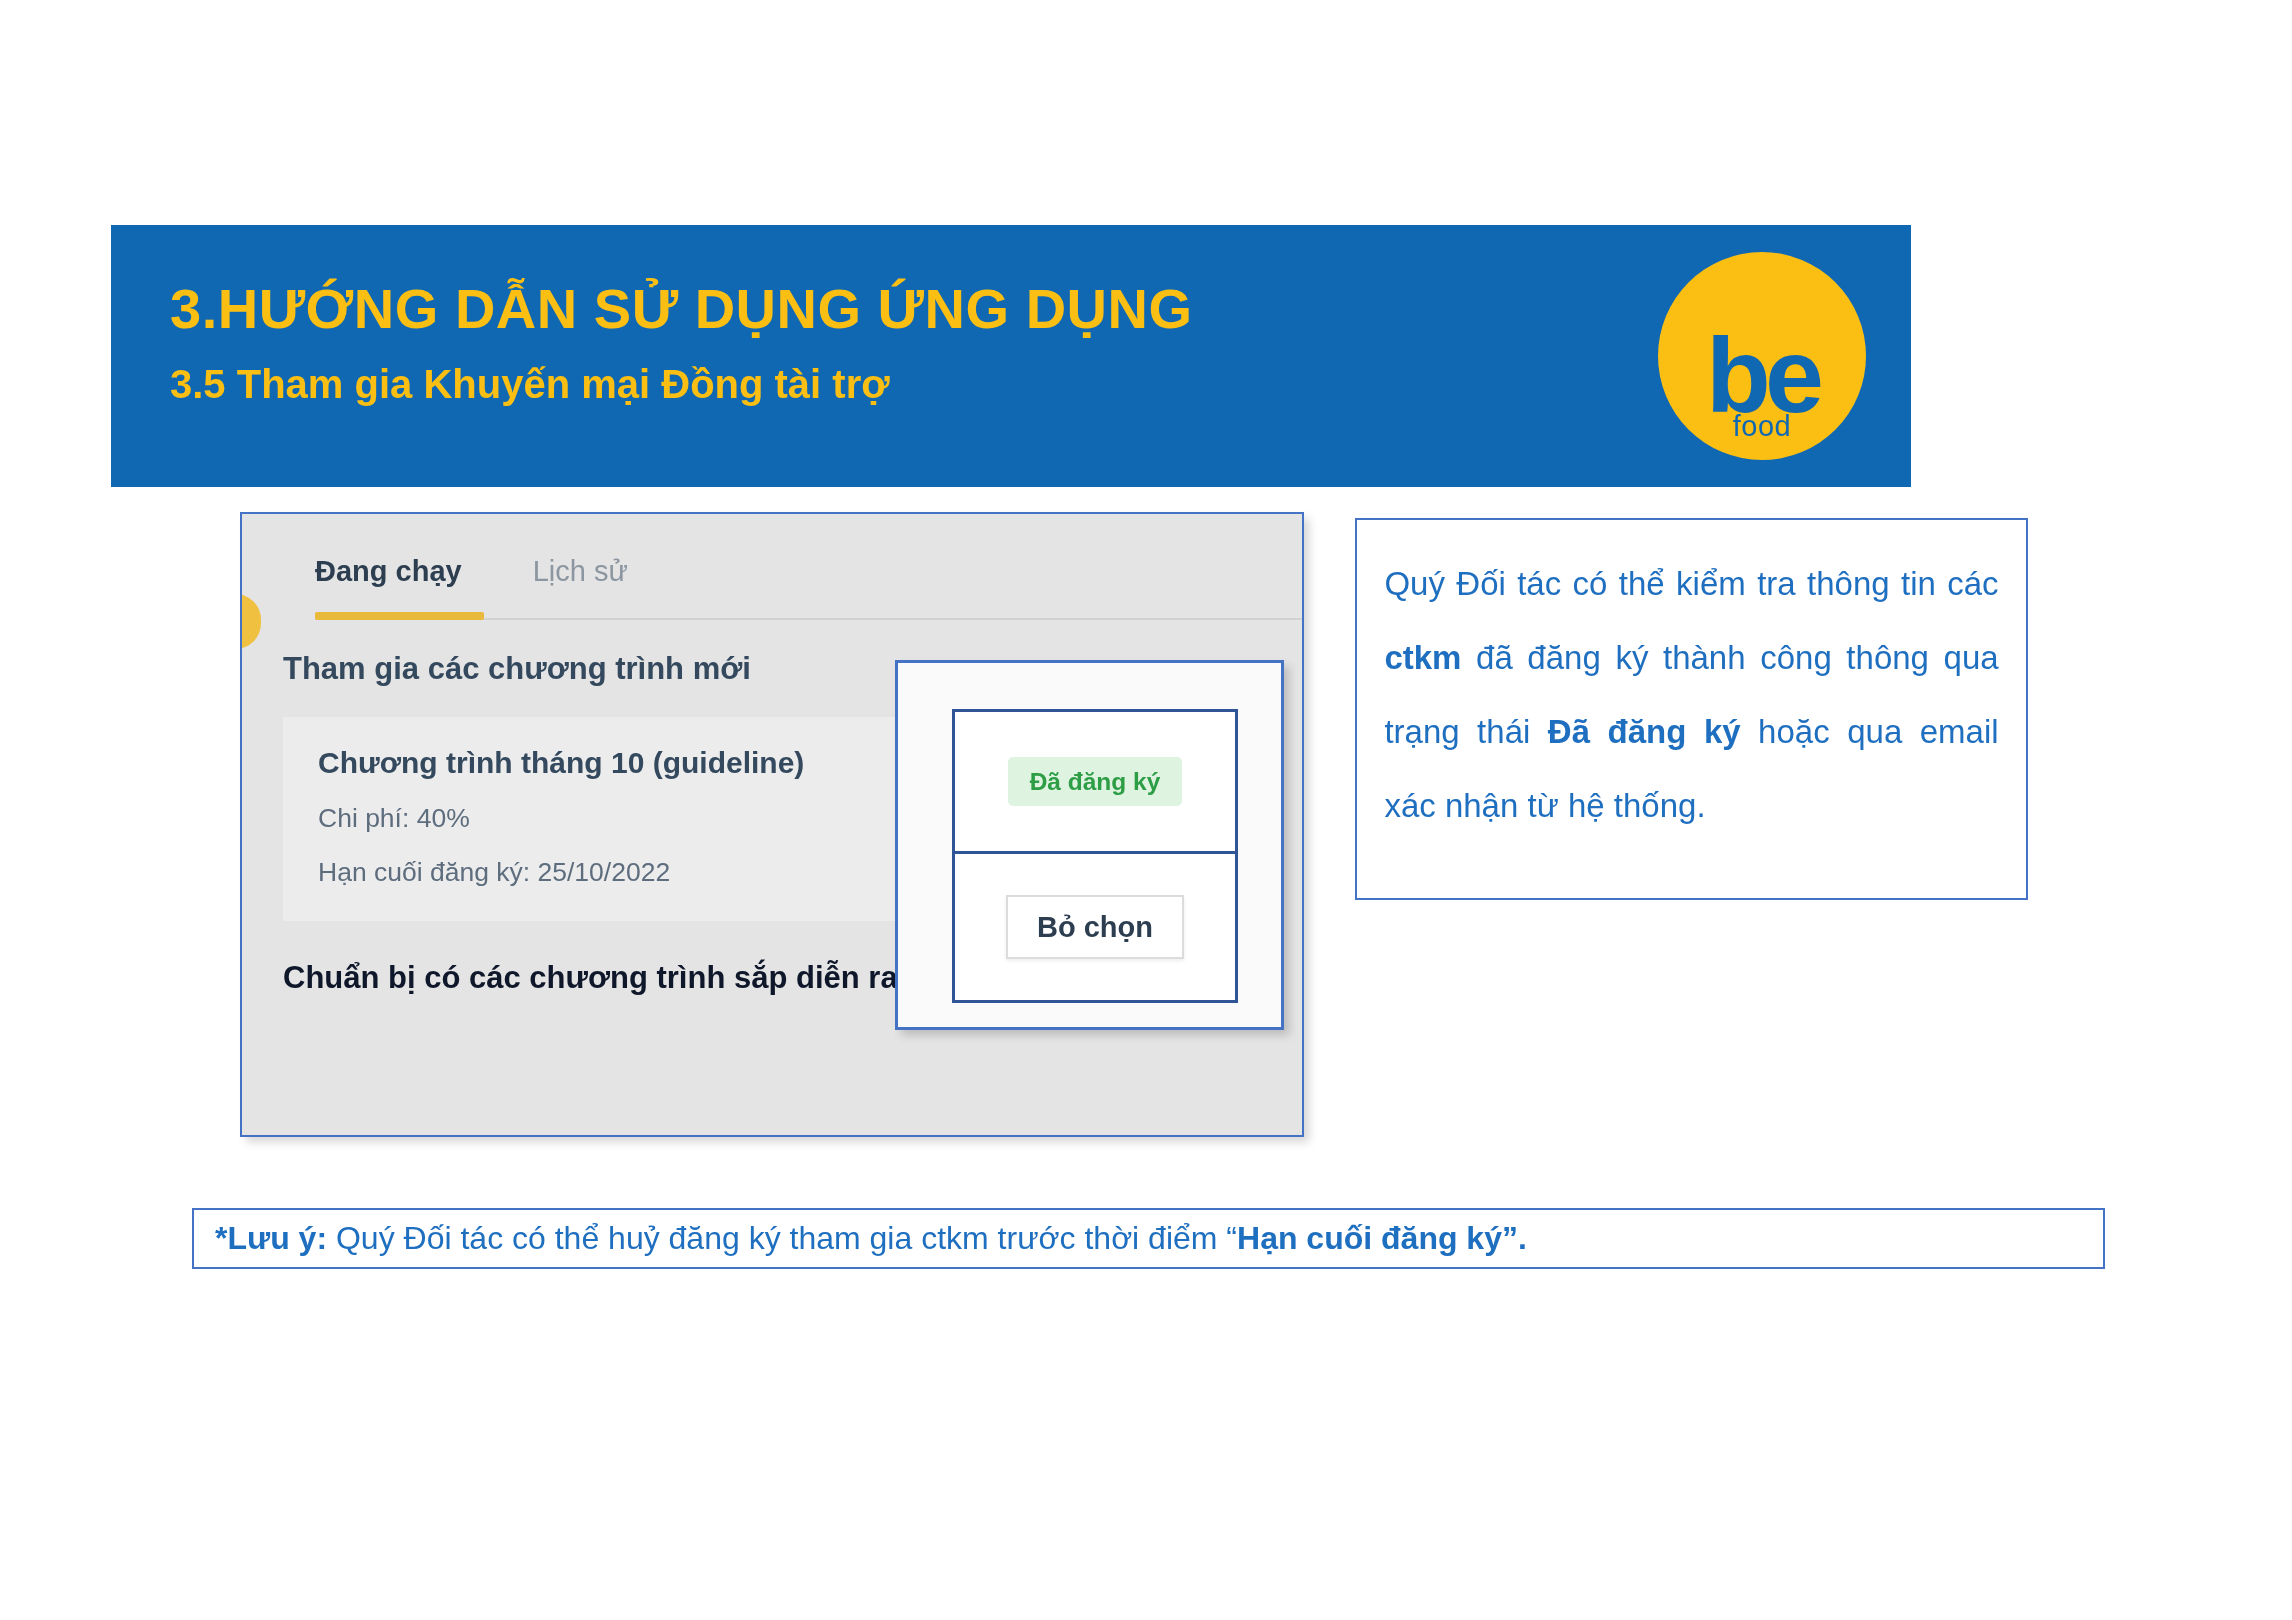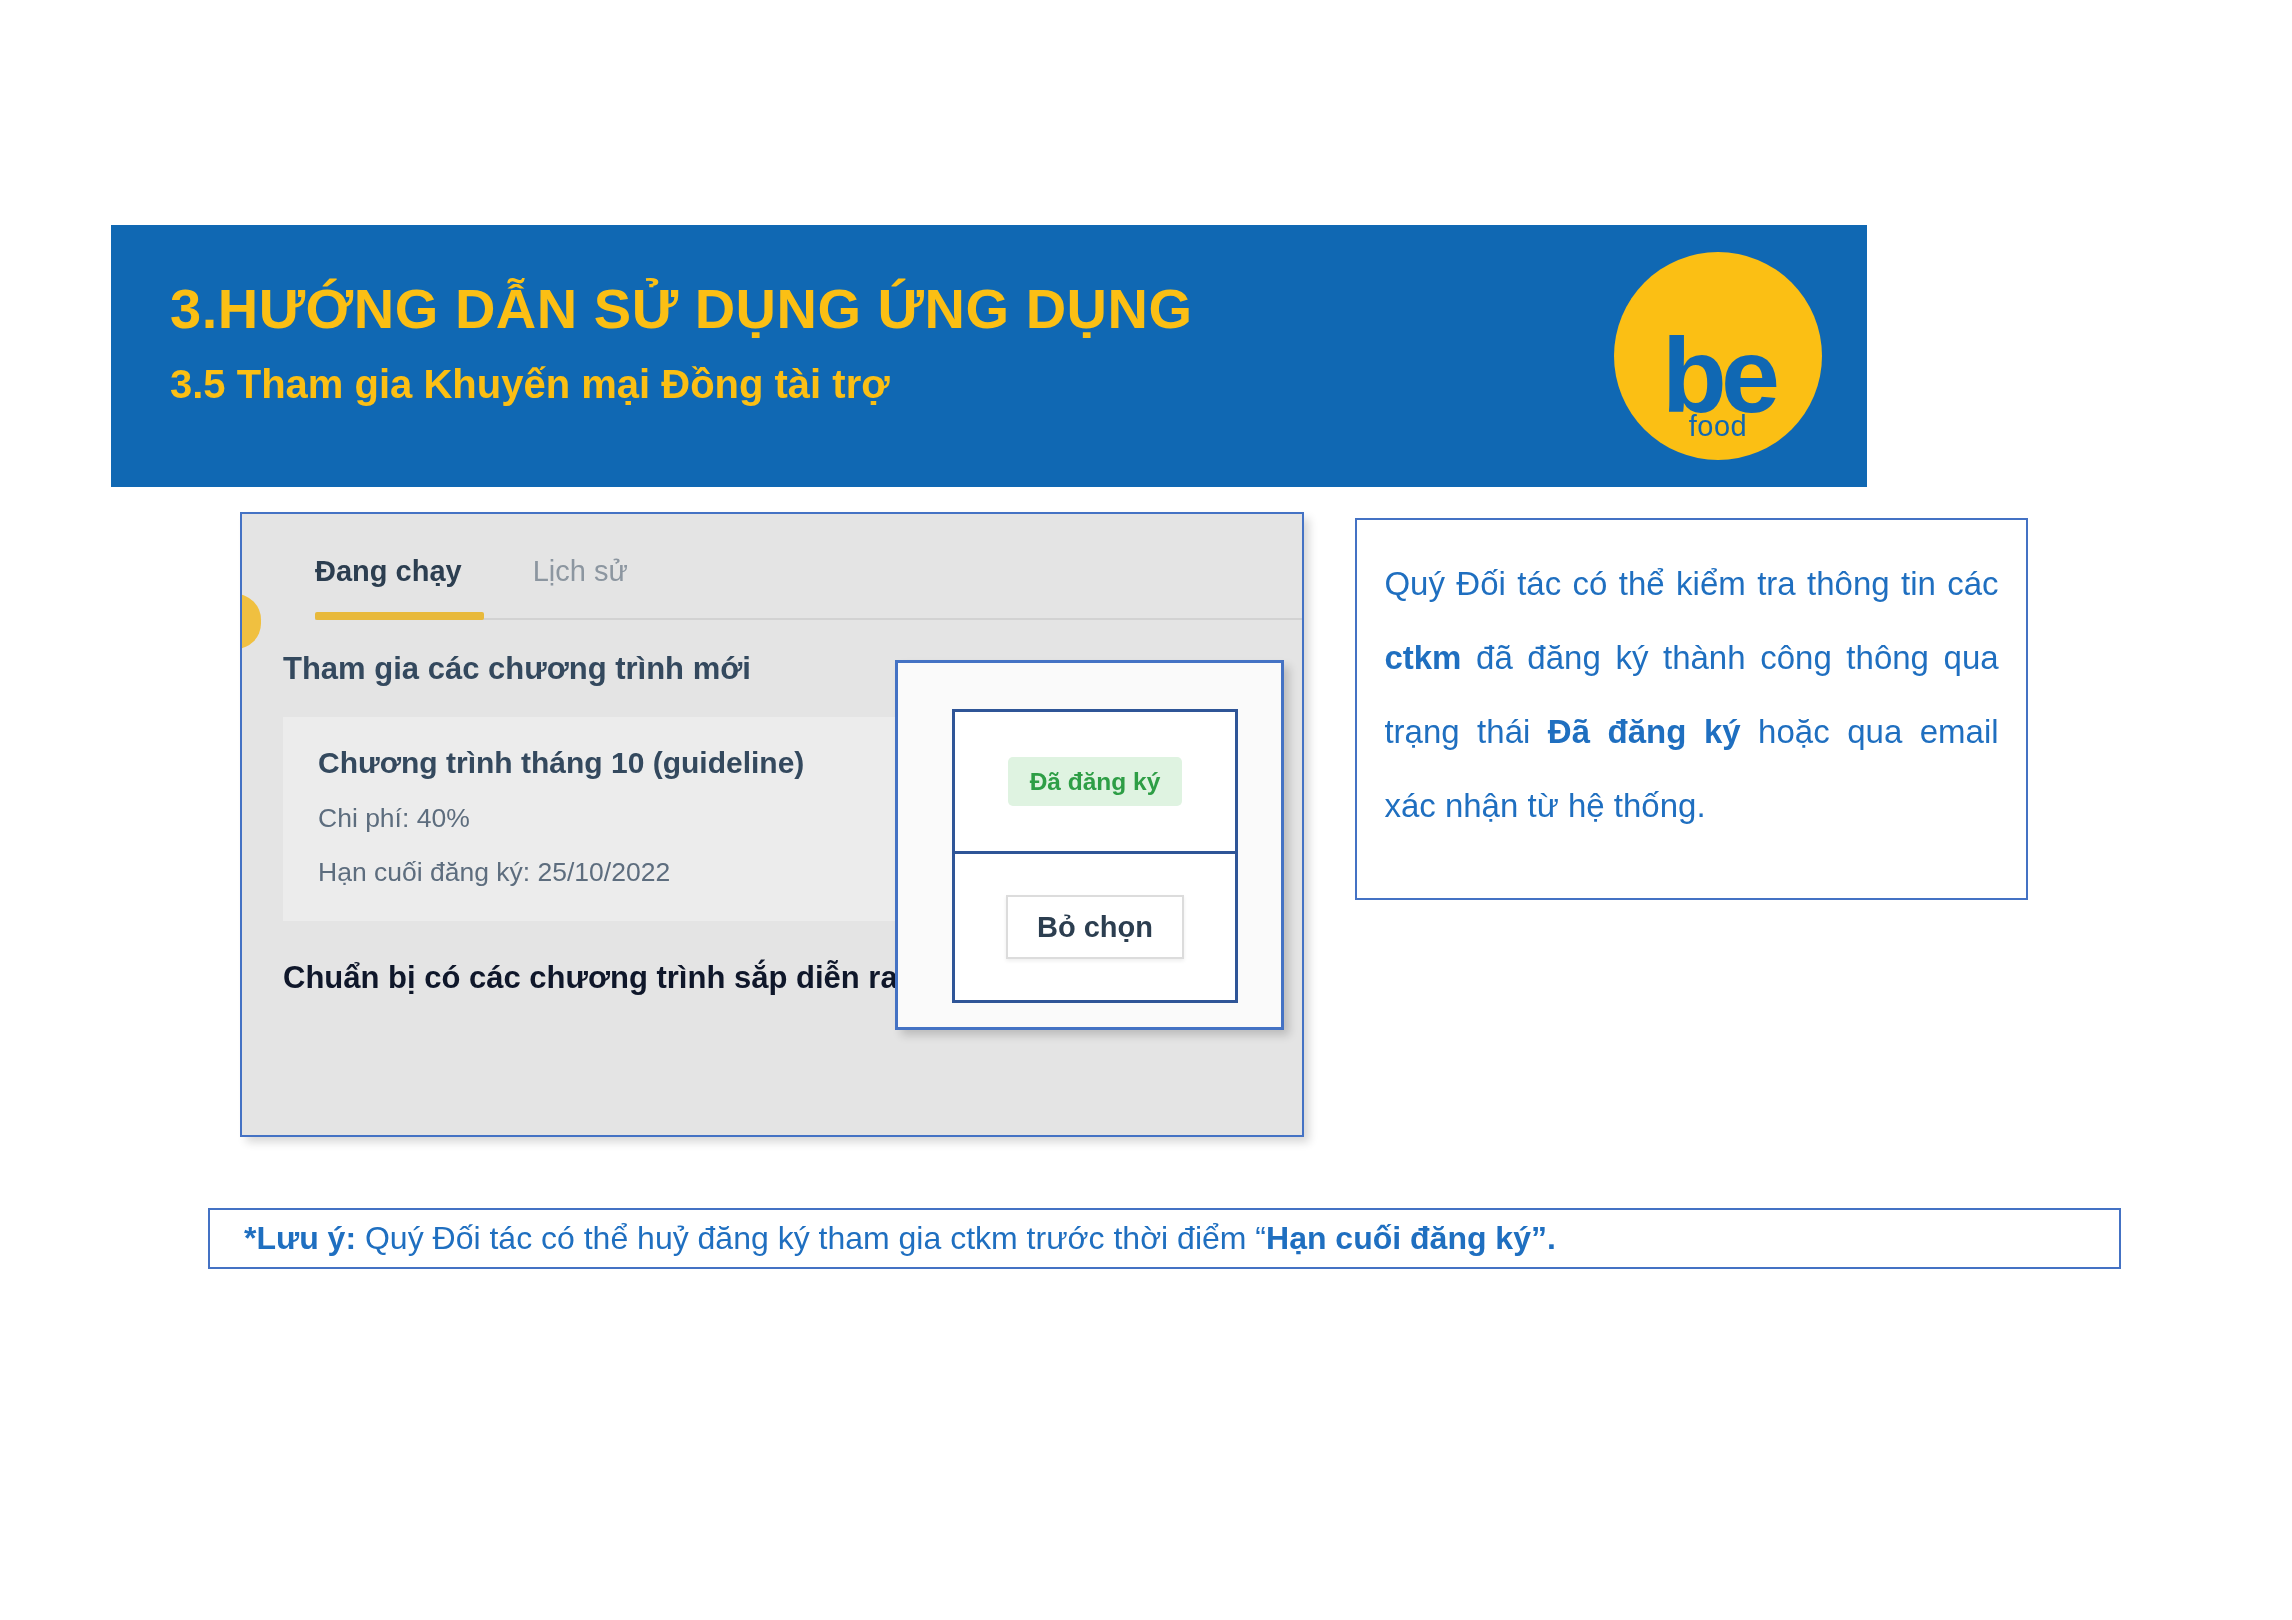--- a/index.html
+++ b/index.html
@@ -16,20 +16,21 @@
   }
 
   
   #header-band {
     position: absolute;
     left: 111px;
     top: 225px;
     width: 1756px;
     height: 262px;
     background: #1068B3;
+    padding-left: 44px;
   }
   #header-title {
     position: absolute;
     left: 59px;
     top: 51px;
     font-size: 56px;
     font-weight: bold;
     color: #FBBF14;
     letter-spacing: 0.5px;
     white-space: nowrap;
@@ -280,30 +281,30 @@
     line-height: 74px;
     color: #1F6FC0;
     text-align: justify;
     text-align-last: left;
   }
   #info-text b { font-weight: bold; }
 
   
   #note-box {
     position: absolute;
-    left: 208px;
+    left: 192px;
     top: 1208px;
     width: 1913px;
     height: 61px;
     border: 2.9px solid #4472C4;
     box-sizing: border-box;
     background: #ffffff;
     display: flex;
     align-items: center;
-    padding-left: 34px;
+    padding-left: 21px;
   }
   #note-text {
     font-size: 32px;
     color: #1F6FC0;
     white-space: nowrap;
   }
   #note-text b { font-weight: bold; }
 </style>
 </head>
 <body>

